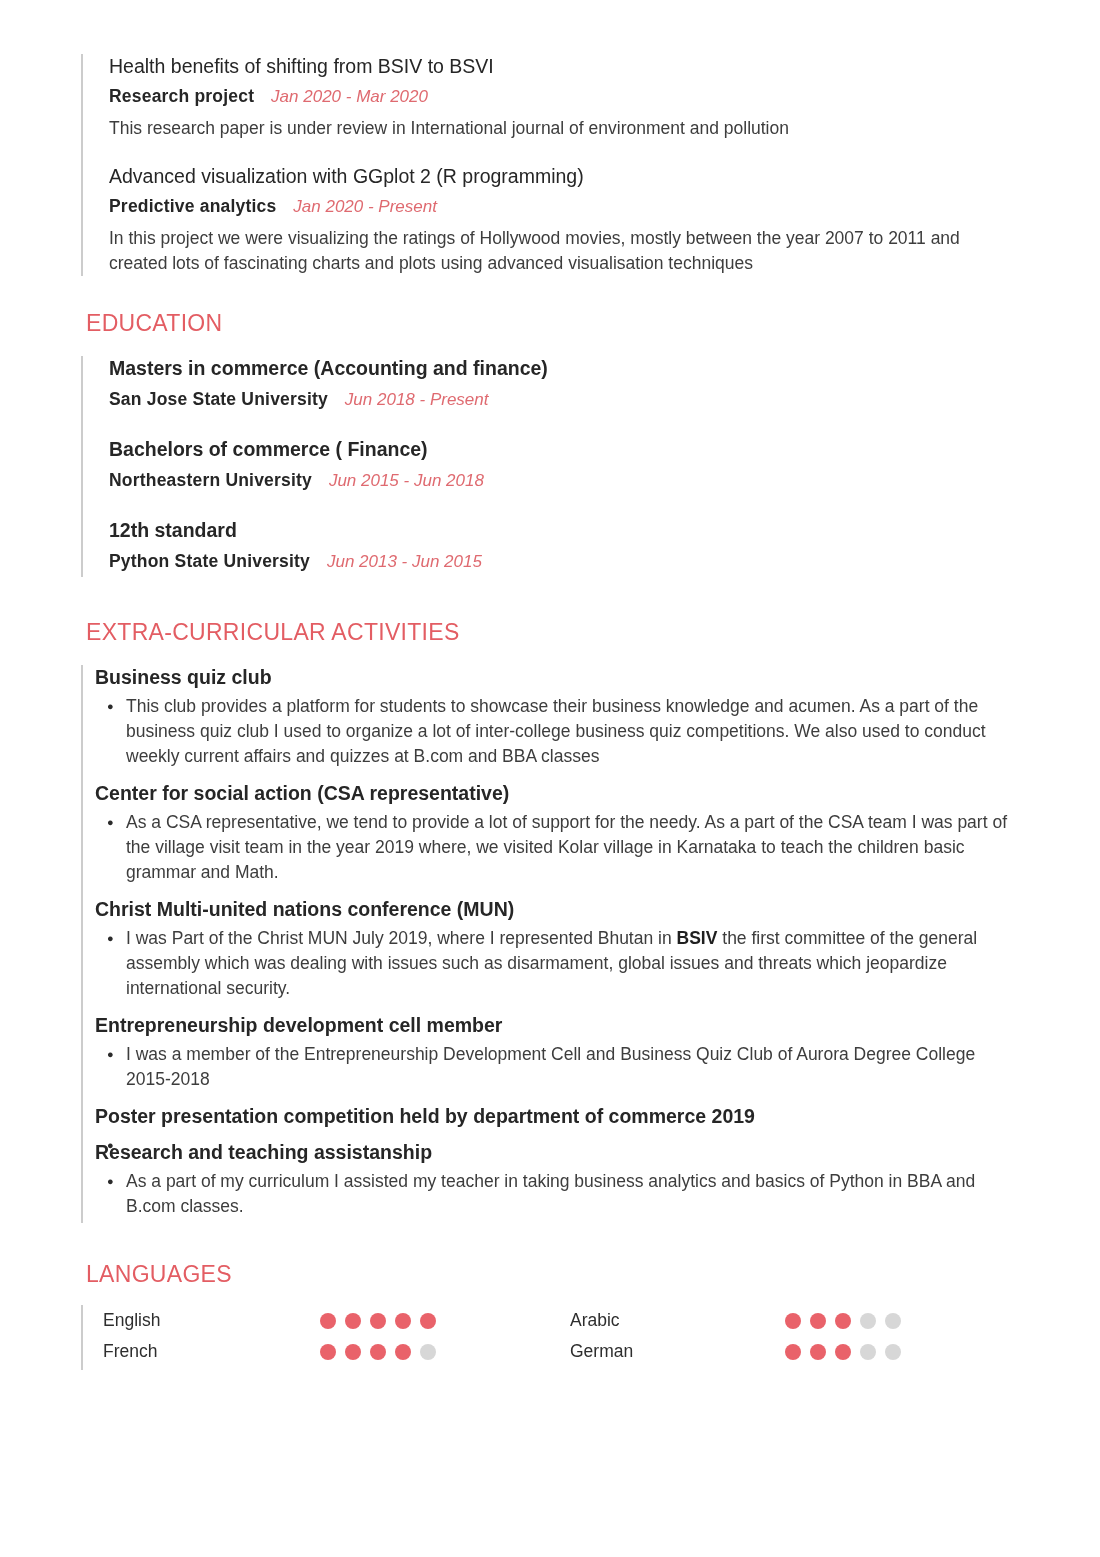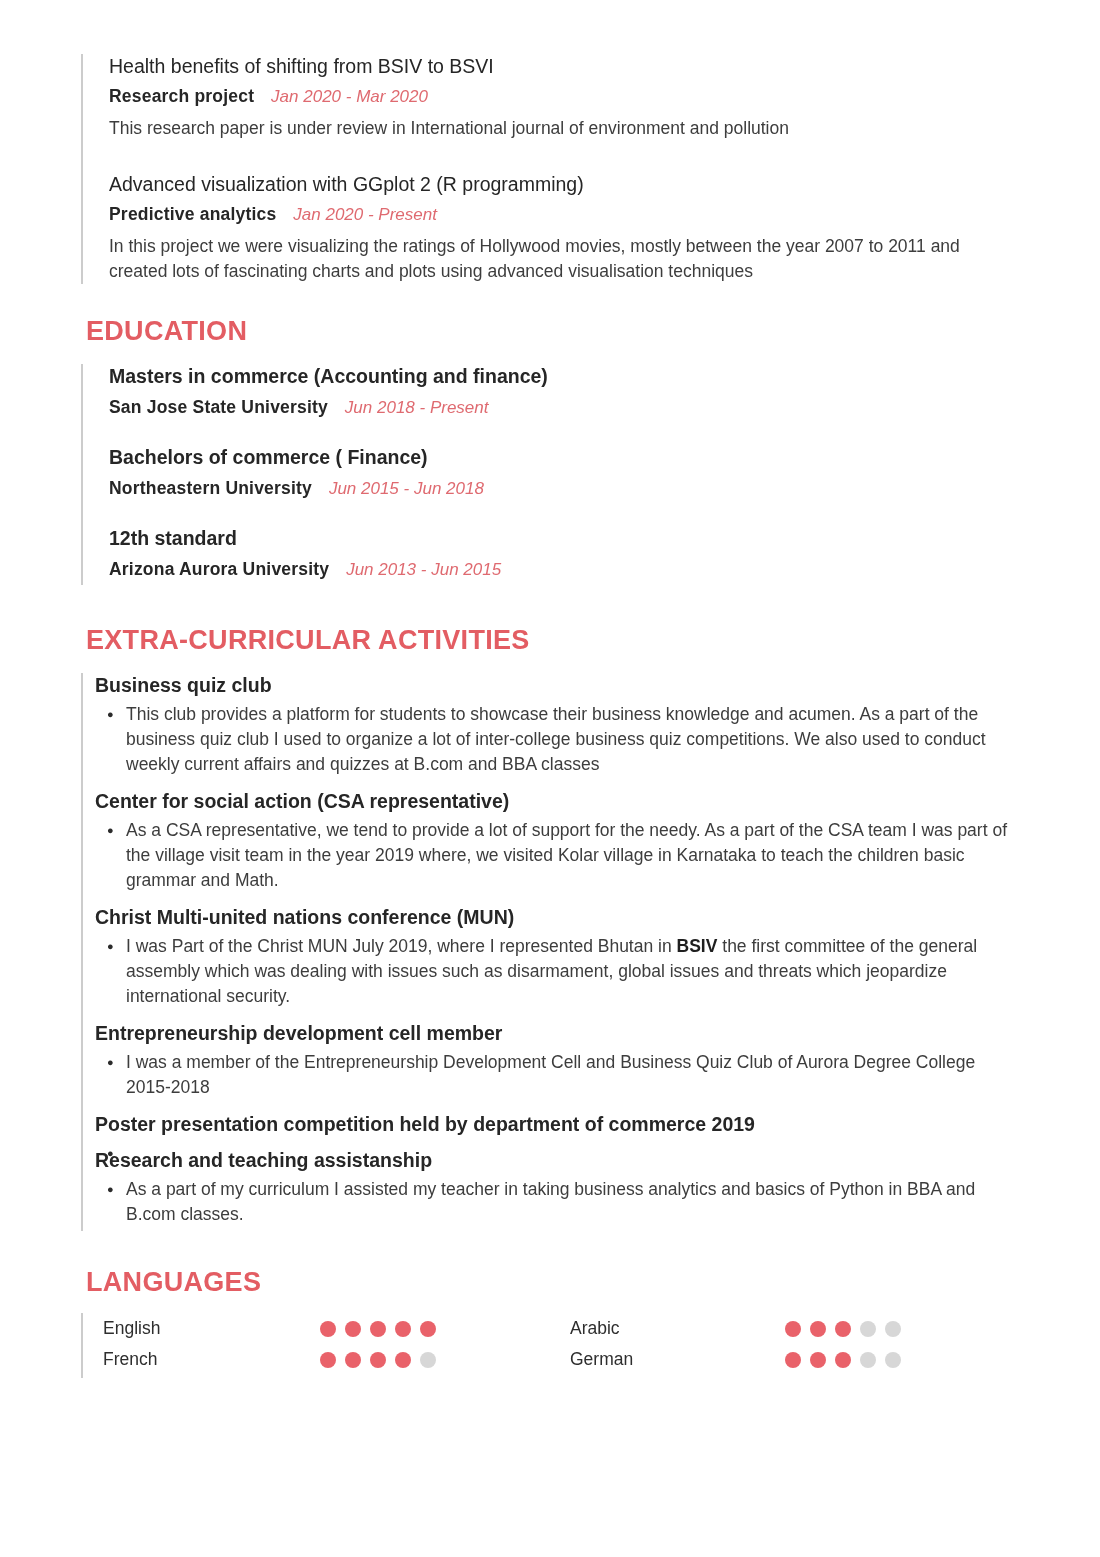--- a/index.html
+++ b/index.html
@@ -16,34 +16,34 @@
   body{
     width:1100px;height:1557px;
     font-family:"Liberation Sans", sans-serif;
     color:var(--body);
     padding-top:54px;
     overflow:hidden;
     position:relative;
   }
   .section-heading{
     margin-left:86px;
-    font-size:27px;
+    font-size:23px;
     line-height:30px;
-    font-weight:700;
+    font-weight:400;
     letter-spacing:0.3px;
     color:var(--accent);
   }
   .rule-body{
     margin-left:81px;
     border-left:2px solid var(--rule);
     padding-left:26px;
     width:941px; 
   }
   
-  .proj-entry + .proj-entry{margin-top:31px;}
+  .proj-entry + .proj-entry{margin-top:23px;}
   .proj-title{
     font-size:19.5px;line-height:24px;font-weight:400;color:var(--title);
   }
   .sub-line{margin-top:7px;font-size:17.5px;line-height:22px;}
   .sub-role{font-weight:700;color:var(--title);letter-spacing:0.2px;}
   .sub-date{font-style:italic;color:var(--date);margin-left:12px;font-size:17px;}
   .proj-desc{margin-top:8px;font-size:17.5px;line-height:25px;}
   
   .edu-body{margin-top:18px;padding-bottom:4px;}
   .edu-entry + .edu-entry{margin-top:26px;}
@@ -117,21 +117,21 @@
   <div class="edu-entry">
     <div class="edu-degree">Bachelors of commerce ( Finance)</div>
     <div class="edu-line">
       <span class="edu-school">Northeastern University</span>
       <span class="sub-date">Jun 2015 - Jun 2018</span>
     </div>
   </div>
   <div class="edu-entry">
     <div class="edu-degree">12th standard</div>
     <div class="edu-line">
-      <span class="edu-school">Arizona Aurora University</span>
+      <span class="edu-school">Python State University</span>
       <span class="sub-date">Jun 2013 - Jun 2015</span>
     </div>
   </div>
 </section>
 
 <h2 class="section-heading" id="activities-heading">EXTRA-CURRICULAR ACTIVITIES</h2>
 <section class="rule-body act-body">
 
   <div class="act-block">
     <div class="act-title">Business quiz club</div>

